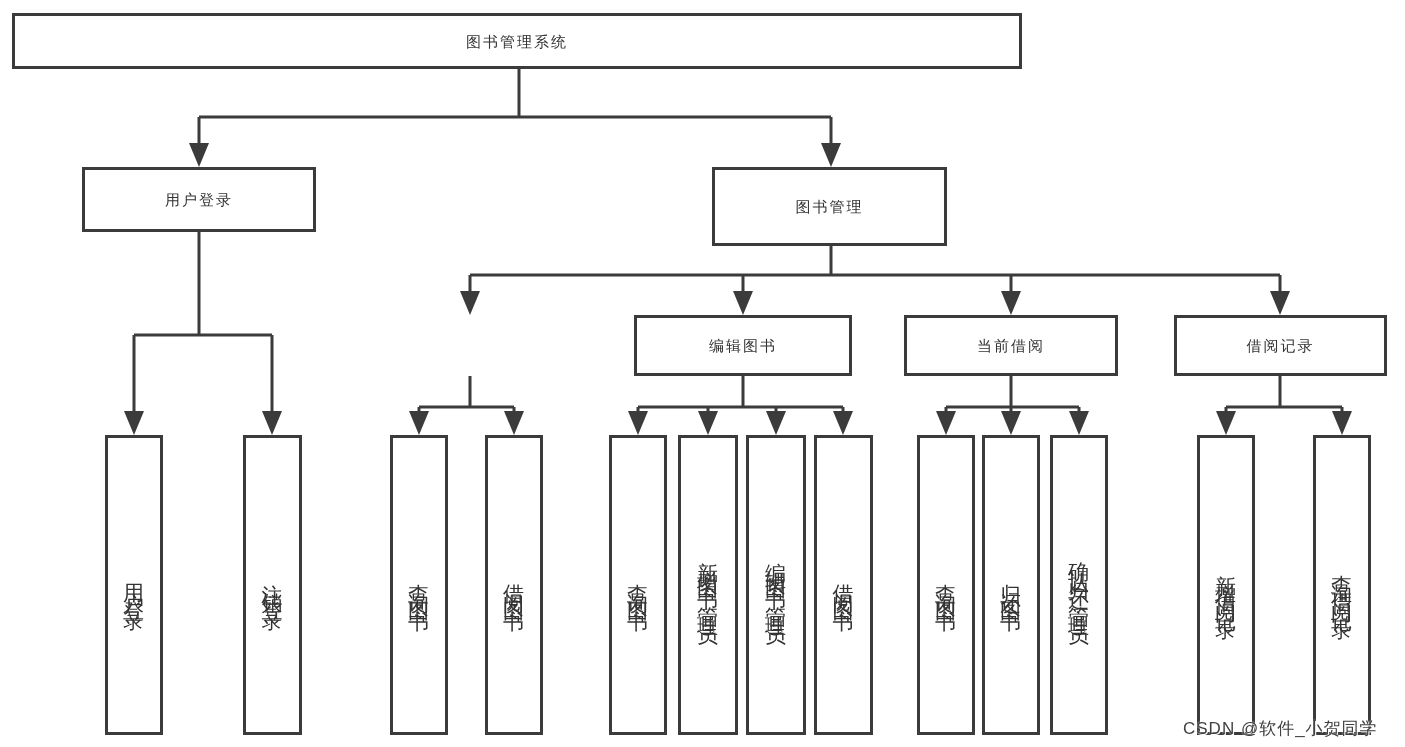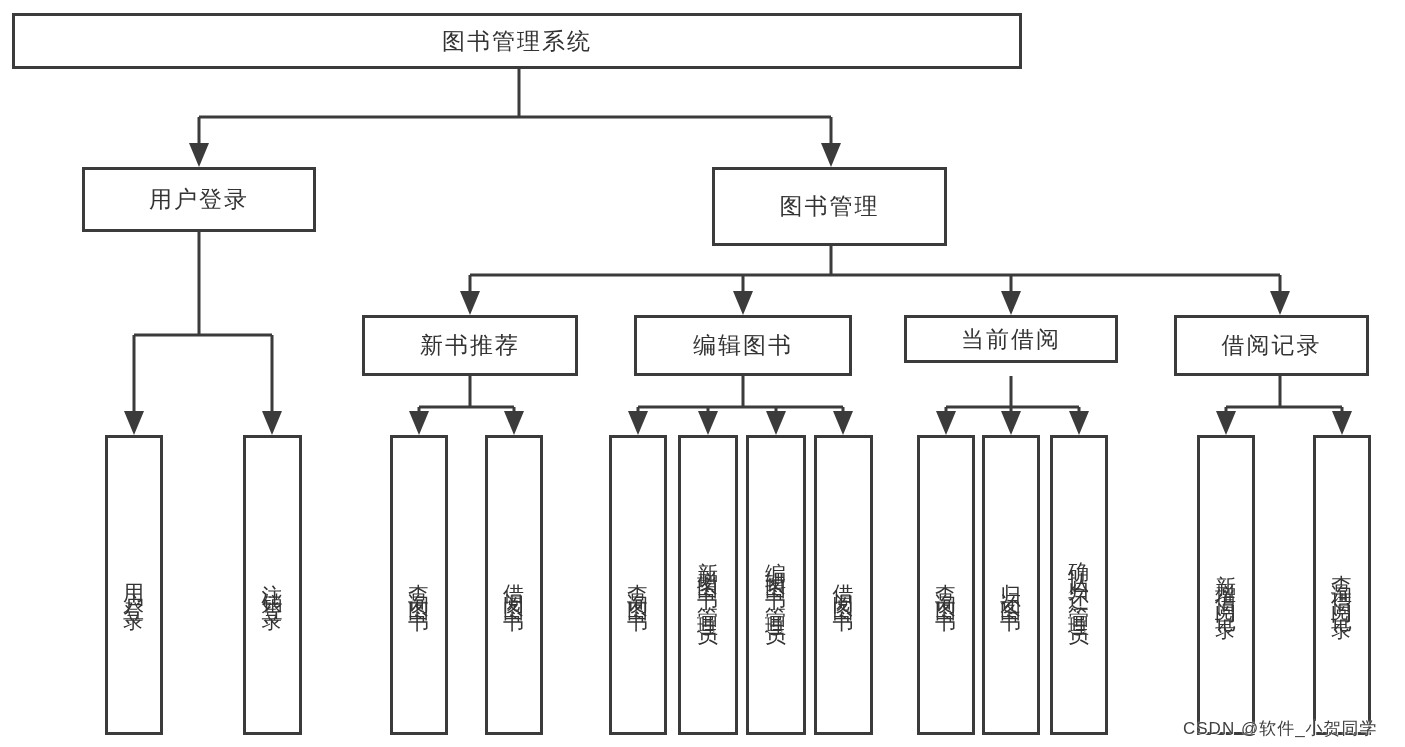--- a/index.html
+++ b/index.html
@@ -33,41 +33,41 @@
     position: absolute;
     box-sizing: border-box;
     background: #ffffff;
     border: 3px solid #3b3b3b;
     display: flex;
     align-items: center;
     justify-content: center;
     color: #333333;
   }
   .node .lbl-h {
-    font-size: 23px;
+    font-size: 15px;
     letter-spacing: 2px;
     white-space: nowrap;
     line-height: 1;
   }
   .node .lbl-v {
     writing-mode: vertical-rl;
     text-orientation: mixed;
     font-size: 21px;
     letter-spacing: 9px;
     line-height: 1;
     white-space: nowrap;
   }
   
   .n-root    { left: 12px;   top: 13px;  width: 1010px; height: 56px; }
   .n-login   { left: 82px;   top: 167px; width: 234px;  height: 65px; }
   .n-mgmt    { left: 712px;  top: 167px; width: 235px;  height: 79px; }
   .n-rec     { left: 362px;  top: 315px; width: 216px;  height: 61px; }
   .n-borrow  { left: 634px;  top: 315px; width: 218px;  height: 61px; }
-  .n-current { left: 904px;  top: 315px; width: 214px;  height: 48px; }
-  .n-records { left: 1174px; top: 315px; width: 195px;  height: 61px; }
+  .n-current { left: 904px;  top: 315px; width: 214px;  height: 61px; }
+  .n-records { left: 1174px; top: 315px; width: 213px;  height: 61px; }
   
   .leaf { top: 435px; height: 300px; width: 58px; }
   .lf-1  { left: 105px; }
   .lf-2  { left: 243px; width: 59px; }
   .lf-3  { left: 390px; }
   .lf-4  { left: 485px; }
   .lf-5  { left: 609px; }
   .lf-6  { left: 678px; width: 60px; }
   .lf-7  { left: 746px; width: 60px; }
   .lf-8  { left: 814px; width: 59px; }
@@ -127,23 +127,20 @@
     <span class="lbl-h">图书管理系统</span>
   </div>
 
   <div class="node n-login">
     <span class="lbl-h">用户登录</span>
   </div>
   <div class="node n-mgmt">
     <span class="lbl-h">图书管理</span>
   </div>
 
-  <div class="node n-rec">
-    <span class="lbl-h">新书推荐</span>
-  </div>
   <div class="node n-borrow">
     <span class="lbl-h">编辑图书</span>
   </div>
   <div class="node n-current">
     <span class="lbl-h">当前借阅</span>
   </div>
   <div class="node n-records">
     <span class="lbl-h">借阅记录</span>
   </div>
 

